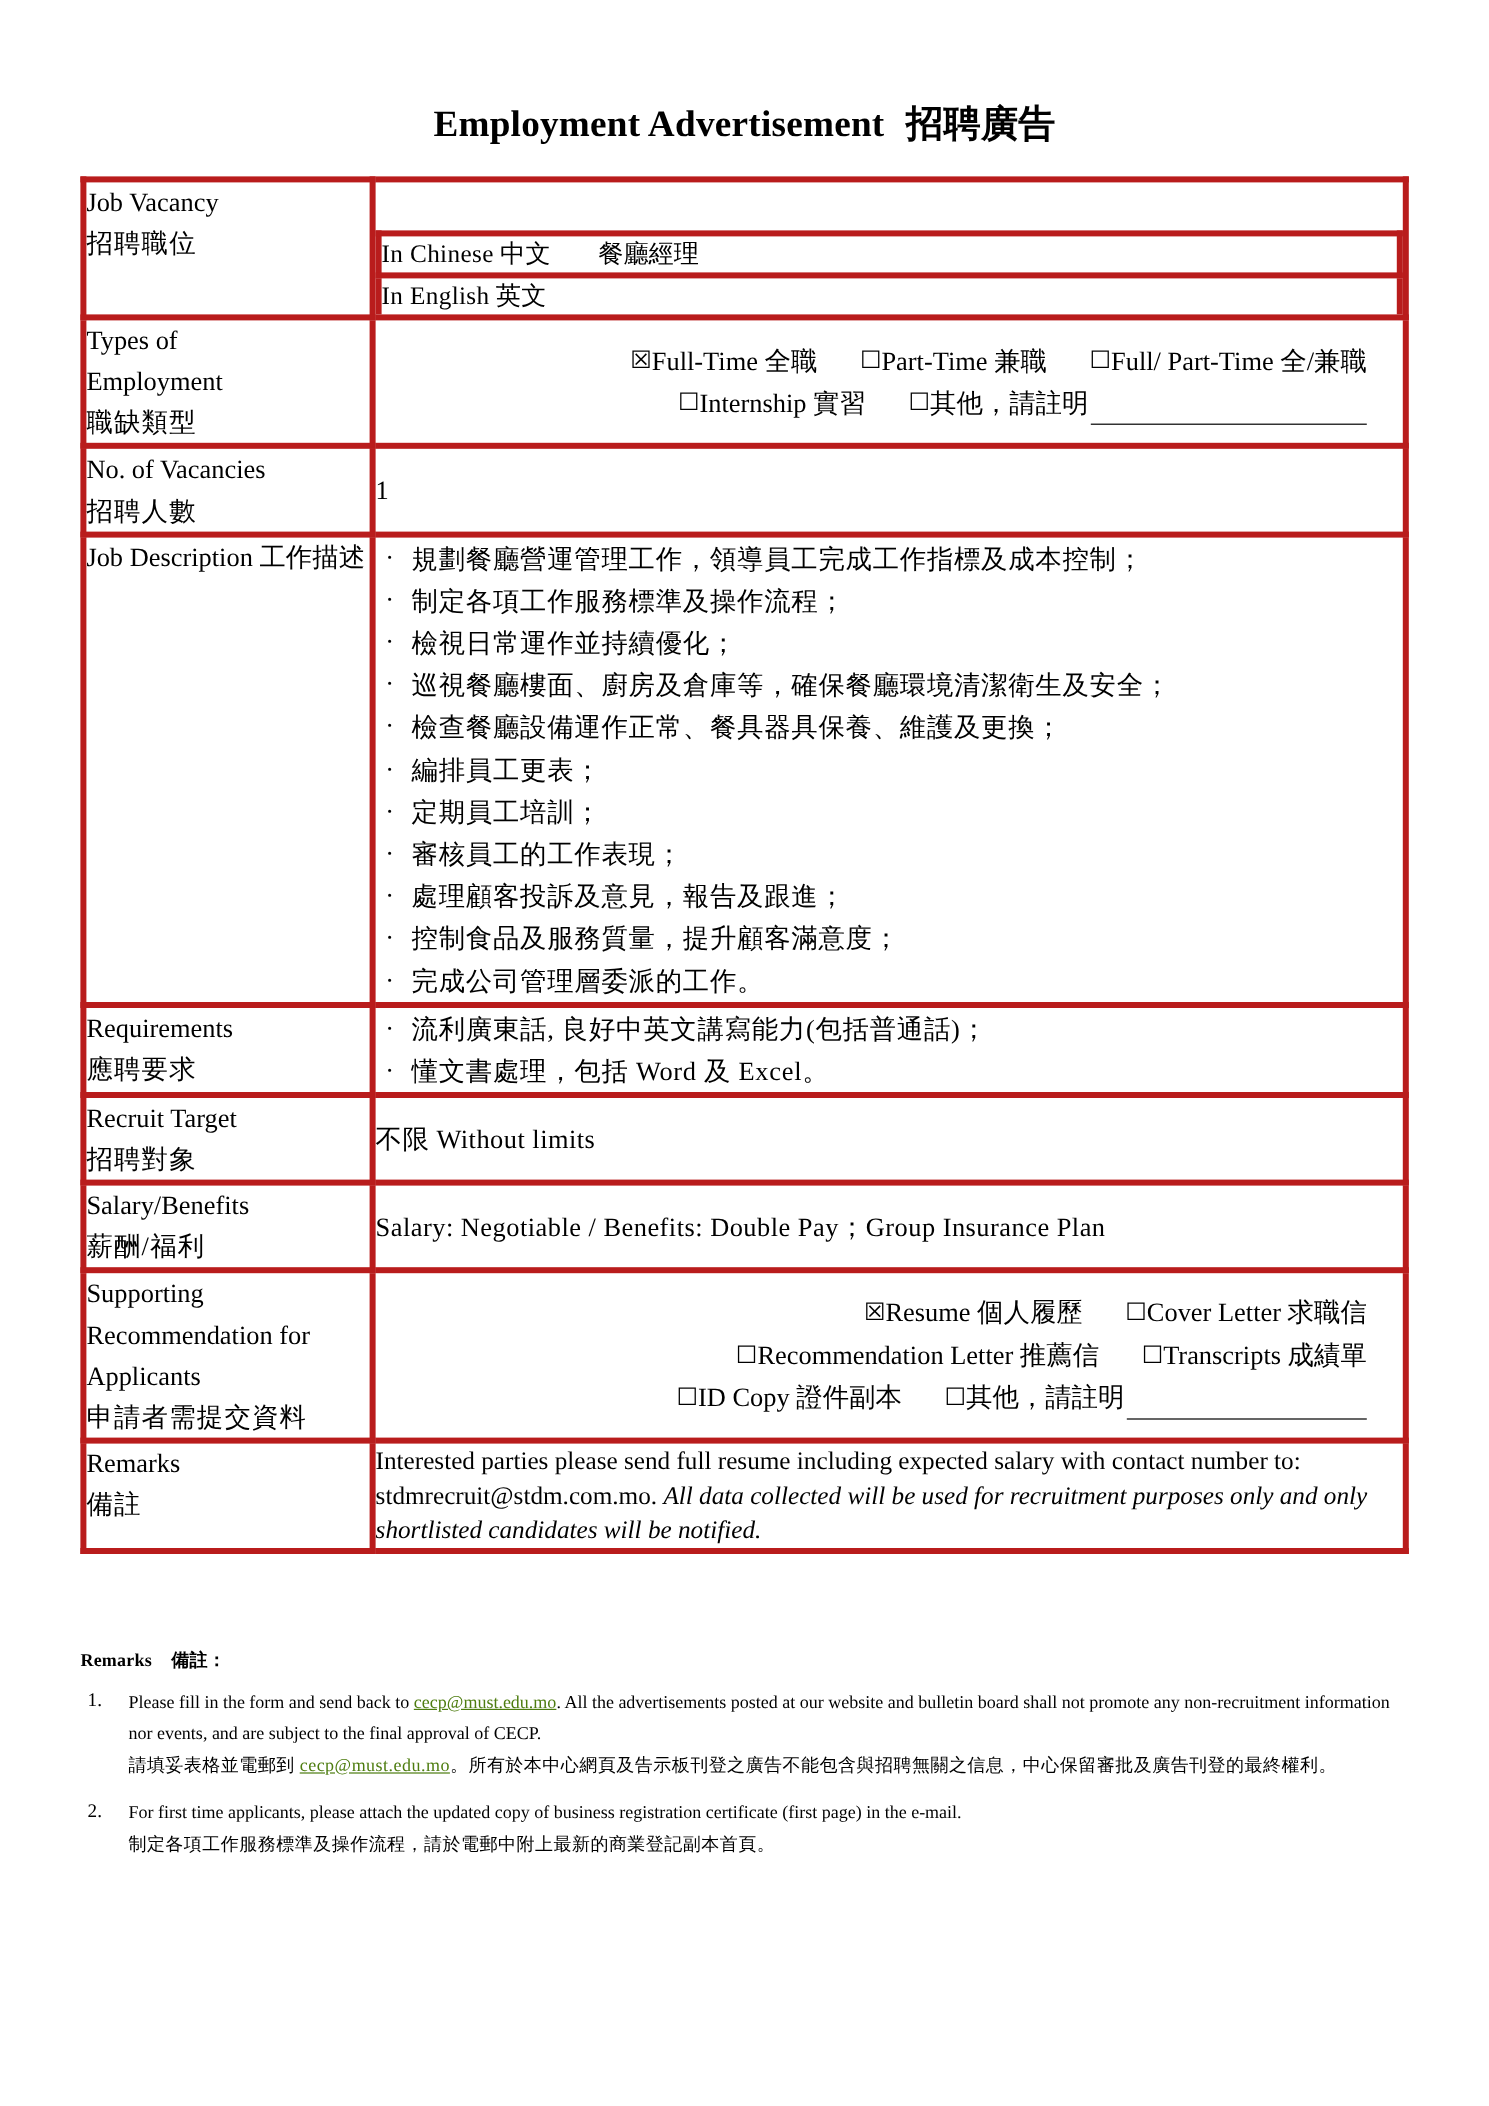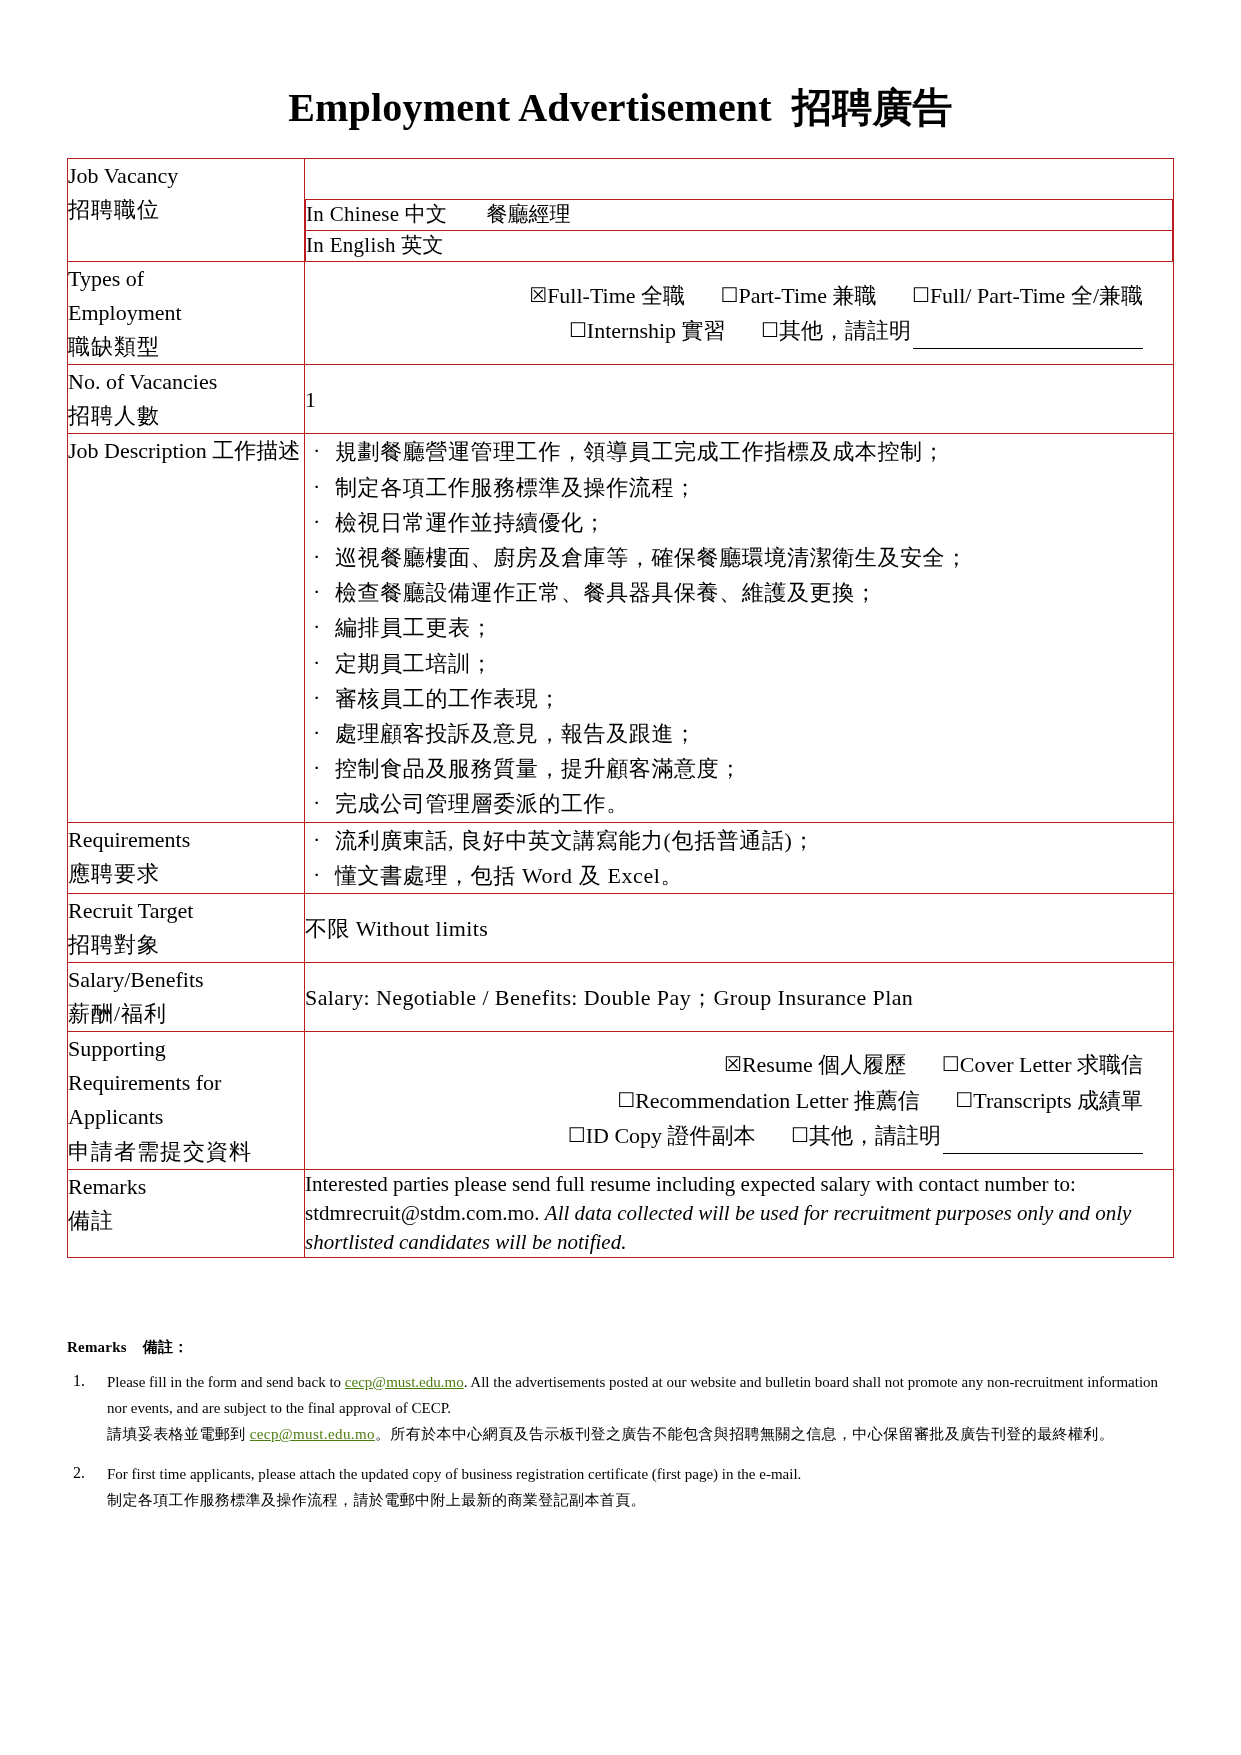--- a/index.html
+++ b/index.html
@@ -16,39 +16,39 @@
   }
   .page {
     width: 1241px;
     min-height: 1755px;
     box-sizing: border-box;
     padding: 62px 62px 40px 62px;
     position: relative;
   }
   .doc-title {
     text-align: center;
-    font-size: 40px;
+    font-size: 31px;
     font-weight: bold;
     letter-spacing: 0.2px;
     margin: 22px 0 26px 0;
     line-height: 1.2;
   }
   .doc-title .zh {
     font-family: "Liberation Serif", "DejaVu Serif", serif;
     padding-left: 10px;
   }
 
   table.form {
     width: 1107px;
     border-collapse: collapse;
     table-layout: fixed;
     margin: 0 auto;
   }
   table.form td {
-    border: 1px solid #b91c1c;
+    border: 5px solid #b91c1c;
     vertical-align: top;
     padding: 0;
   }
   .label-cell {
     width: 236px;
     padding: 9px 0 9px 12px;
     font-size: 22px;
     line-height: 1.55;
   }
   .label-cell .en { display: block; white-space: nowrap; }
@@ -308,21 +308,21 @@
         <span class="zh">薪酬/福利</span>
       </td>
       <td class="value-cell mid">
         <span class="plain-val">Salary: Negotiable / Benefits: Double Pay；Group Insurance Plan</span>
       </td>
     </tr>
 
     <tr>
       <td class="label-cell">
         <span class="en">Supporting</span>
-        <span class="en">Requirements for</span>
+        <span class="en">Recommendation for</span>
         <span class="en">Applicants</span>
         <span class="zh">申請者需提交資料</span>
       </td>
       <td class="value-cell mid">
         <div class="cb-line">
           <span class="cb-opt">
             <span class="cb">☒</span><span>Resume</span> <span>個人履歷</span>
           </span>
           <span class="cb-opt">
             <span class="cb">☐</span><span>Cover Letter</span> <span>求職信</span>

